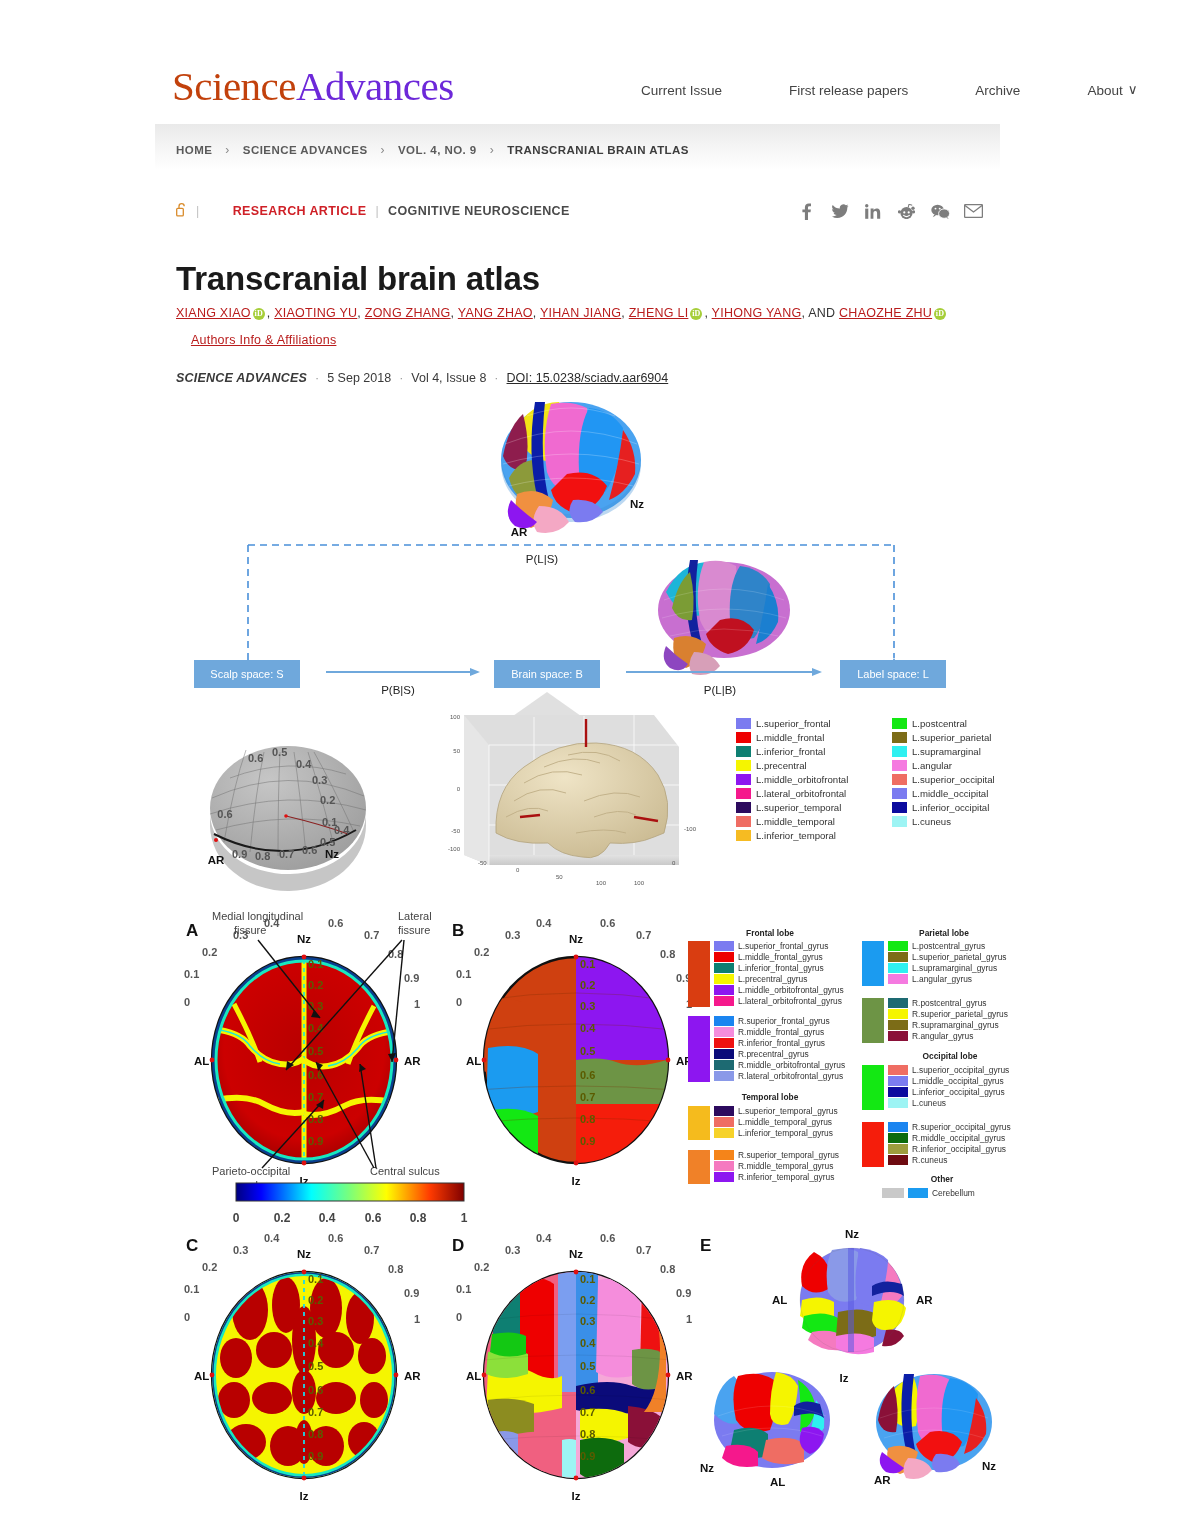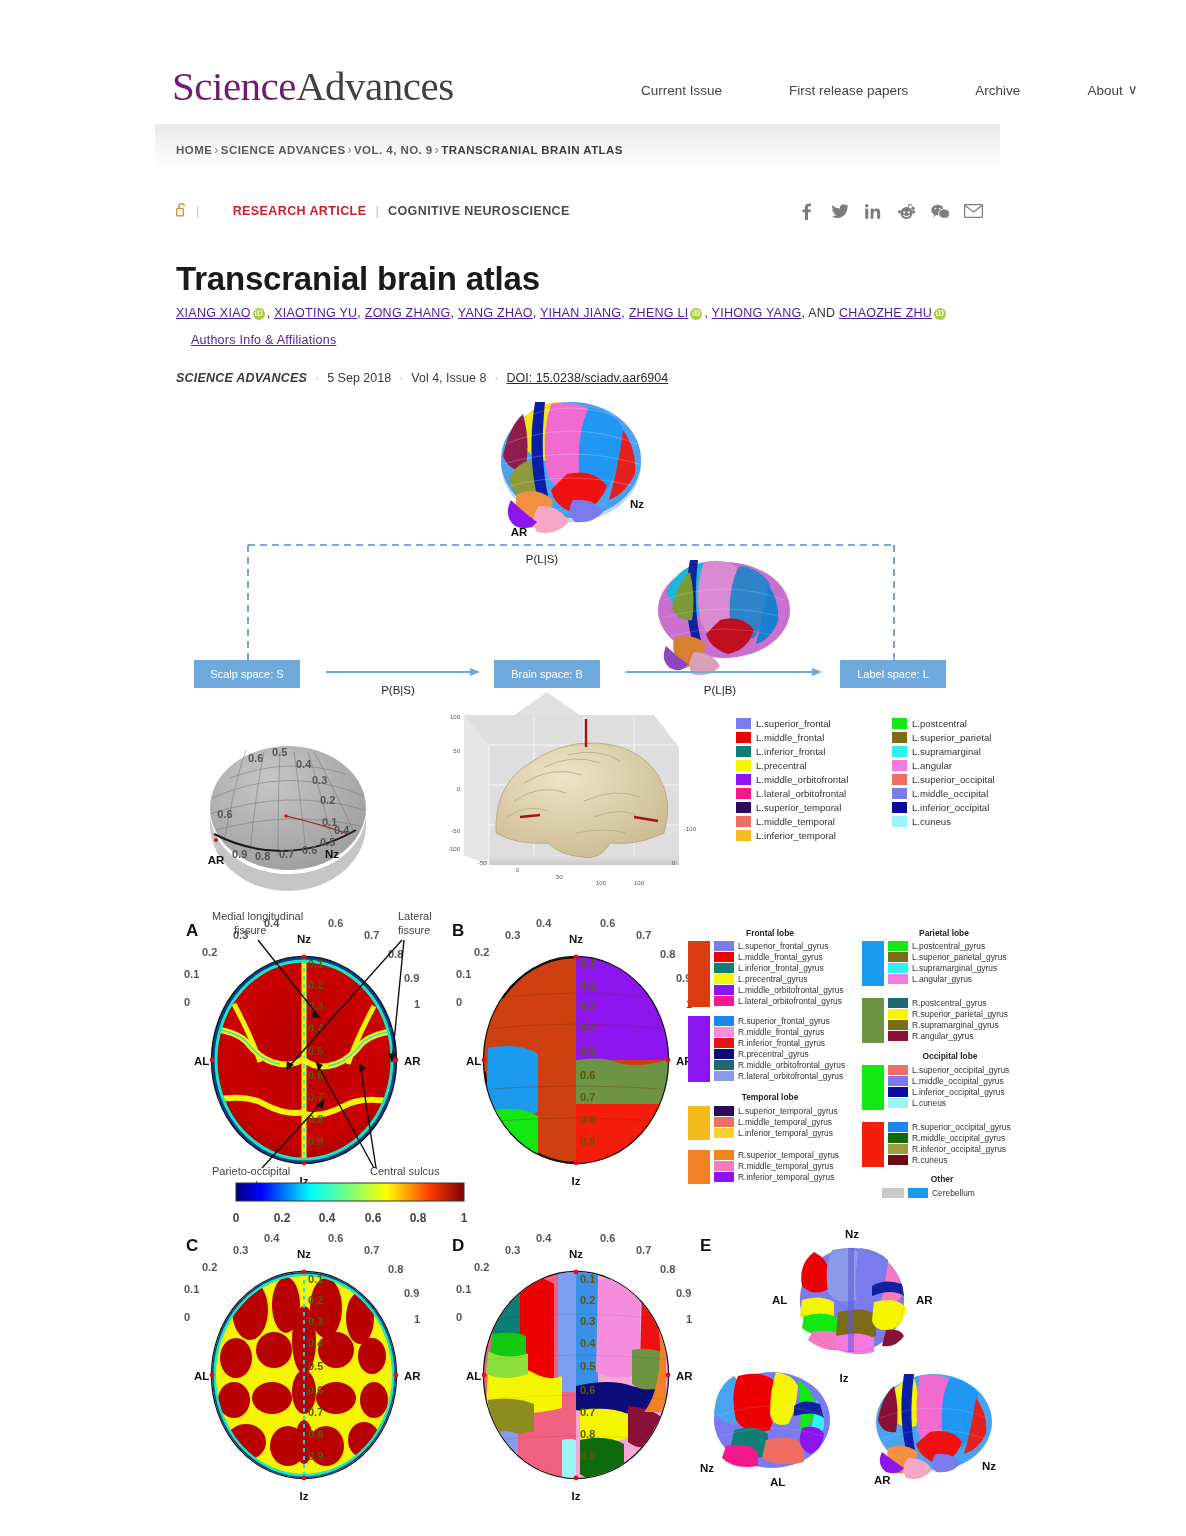--- a/index.html
+++ b/index.html
@@ -2,51 +2,51 @@
 <html><head>
 <meta charset="utf-8">
 <style>
   html,body{margin:0;padding:0;background:#ffffff;}
   body{width:1186px;height:1536px;font-family:"Liberation Sans",sans-serif;color:#222;overflow:hidden;position:relative;}
   .page{width:1186px;height:1536px;position:relative;}
 
   
   .masthead{position:absolute;left:0;top:0;width:1186px;height:128px;background:#fff;}
   .brand{position:absolute;left:172px;top:62px;font-family:"Liberation Serif",serif;font-size:41px;letter-spacing:-.5px;white-space:nowrap;}
-  .brand .sci{color:#701a75;font-style:normal;}
-  .brand .adv{color:#404040;}
+  .brand .sci{color:#c2410c;font-style:normal;}
+  .brand .adv{color:#6d28d9;}
   .topnav{position:absolute;left:600px;top:82px;display:flex;gap:26px;align-items:center;font-size:13.5px;color:#444;}
   .topnav a{color:#444;text-decoration:none;white-space:nowrap;margin-left:41px;}
   .caret{display:inline-block;margin-left:5px;transform:translateY(-1px);}
 
   
   .crumbband{position:absolute;left:155px;top:124px;width:845px;height:46px;
     background:linear-gradient(to bottom,#e9e9e9 0%,#f4f4f4 45%,#ffffff 100%);}
-  .crumbs{position:absolute;left:176px;top:143px;display:flex;align-items:center;gap:2px;
+  .crumbs{position:absolute;left:176px;top:143px;display:flex;align-items:center;gap:13px;
     font-size:11.5px;font-weight:bold;letter-spacing:.45px;color:#5a5a5a;}
   .crumbs .sep{font-weight:normal;font-size:12px;color:#8a8a8a;}
   .crumbs a{color:#5a5a5a;text-decoration:none;}
   .crumbs .cur{color:#3d3d3d;}
 
   
   .metarow{position:absolute;left:176px;top:202px;display:flex;align-items:center;gap:9px;font-size:12.5px;letter-spacing:.4px;}
   .oa{color:#d98b2b;font-size:15px;line-height:1;}
   .vbar{color:#c2c2c2;}
   .restype{color:#cf2027;font-weight:bold;padding-left:24px;}
   .subj{color:#4a4a4a;font-weight:bold;}
 
   .social{position:absolute;left:795px;top:200px;width:190px;display:flex;gap:0;justify-content:space-between;align-items:center;}
   .social span{color:#7d7d7d;display:inline-flex;align-items:center;justify-content:center;width:22px;height:22px;}
 
   
   .title{position:absolute;left:176px;top:238px;font-size:33px;font-weight:bold;color:#1a1a1a;letter-spacing:-.2px;}
 
   
   .authors{position:absolute;left:176px;top:300px;width:800px;font-size:12.5px;line-height:27px;color:#333;letter-spacing:.25px;}
-  .authors a{color:#4c1d95;text-decoration:underline;}
+  .authors a{color:#b91c1c;text-decoration:underline;}
   .authors .plain{text-decoration:none;}
   .orcid{display:inline-block;width:12px;height:12px;border-radius:50%;background:#a6ce39;color:#fff;font-size:8px;font-weight:bold;
     text-align:center;line-height:12px;vertical-align:middle;margin:0 2px;font-family:"Liberation Serif",serif;}
   .aff{color:#1a5fb4;text-decoration:underline;}
 
   
   .jline{position:absolute;left:176px;top:371px;font-size:12.5px;color:#3a3a3a;display:flex;align-items:center;gap:8px;}
   .jline .jn{font-weight:bold;font-style:italic;letter-spacing:.2px;}
   .jline .dot{color:#9a9a9a;}
   .jline .doi{color:#2a2a2a;text-decoration:underline;}

